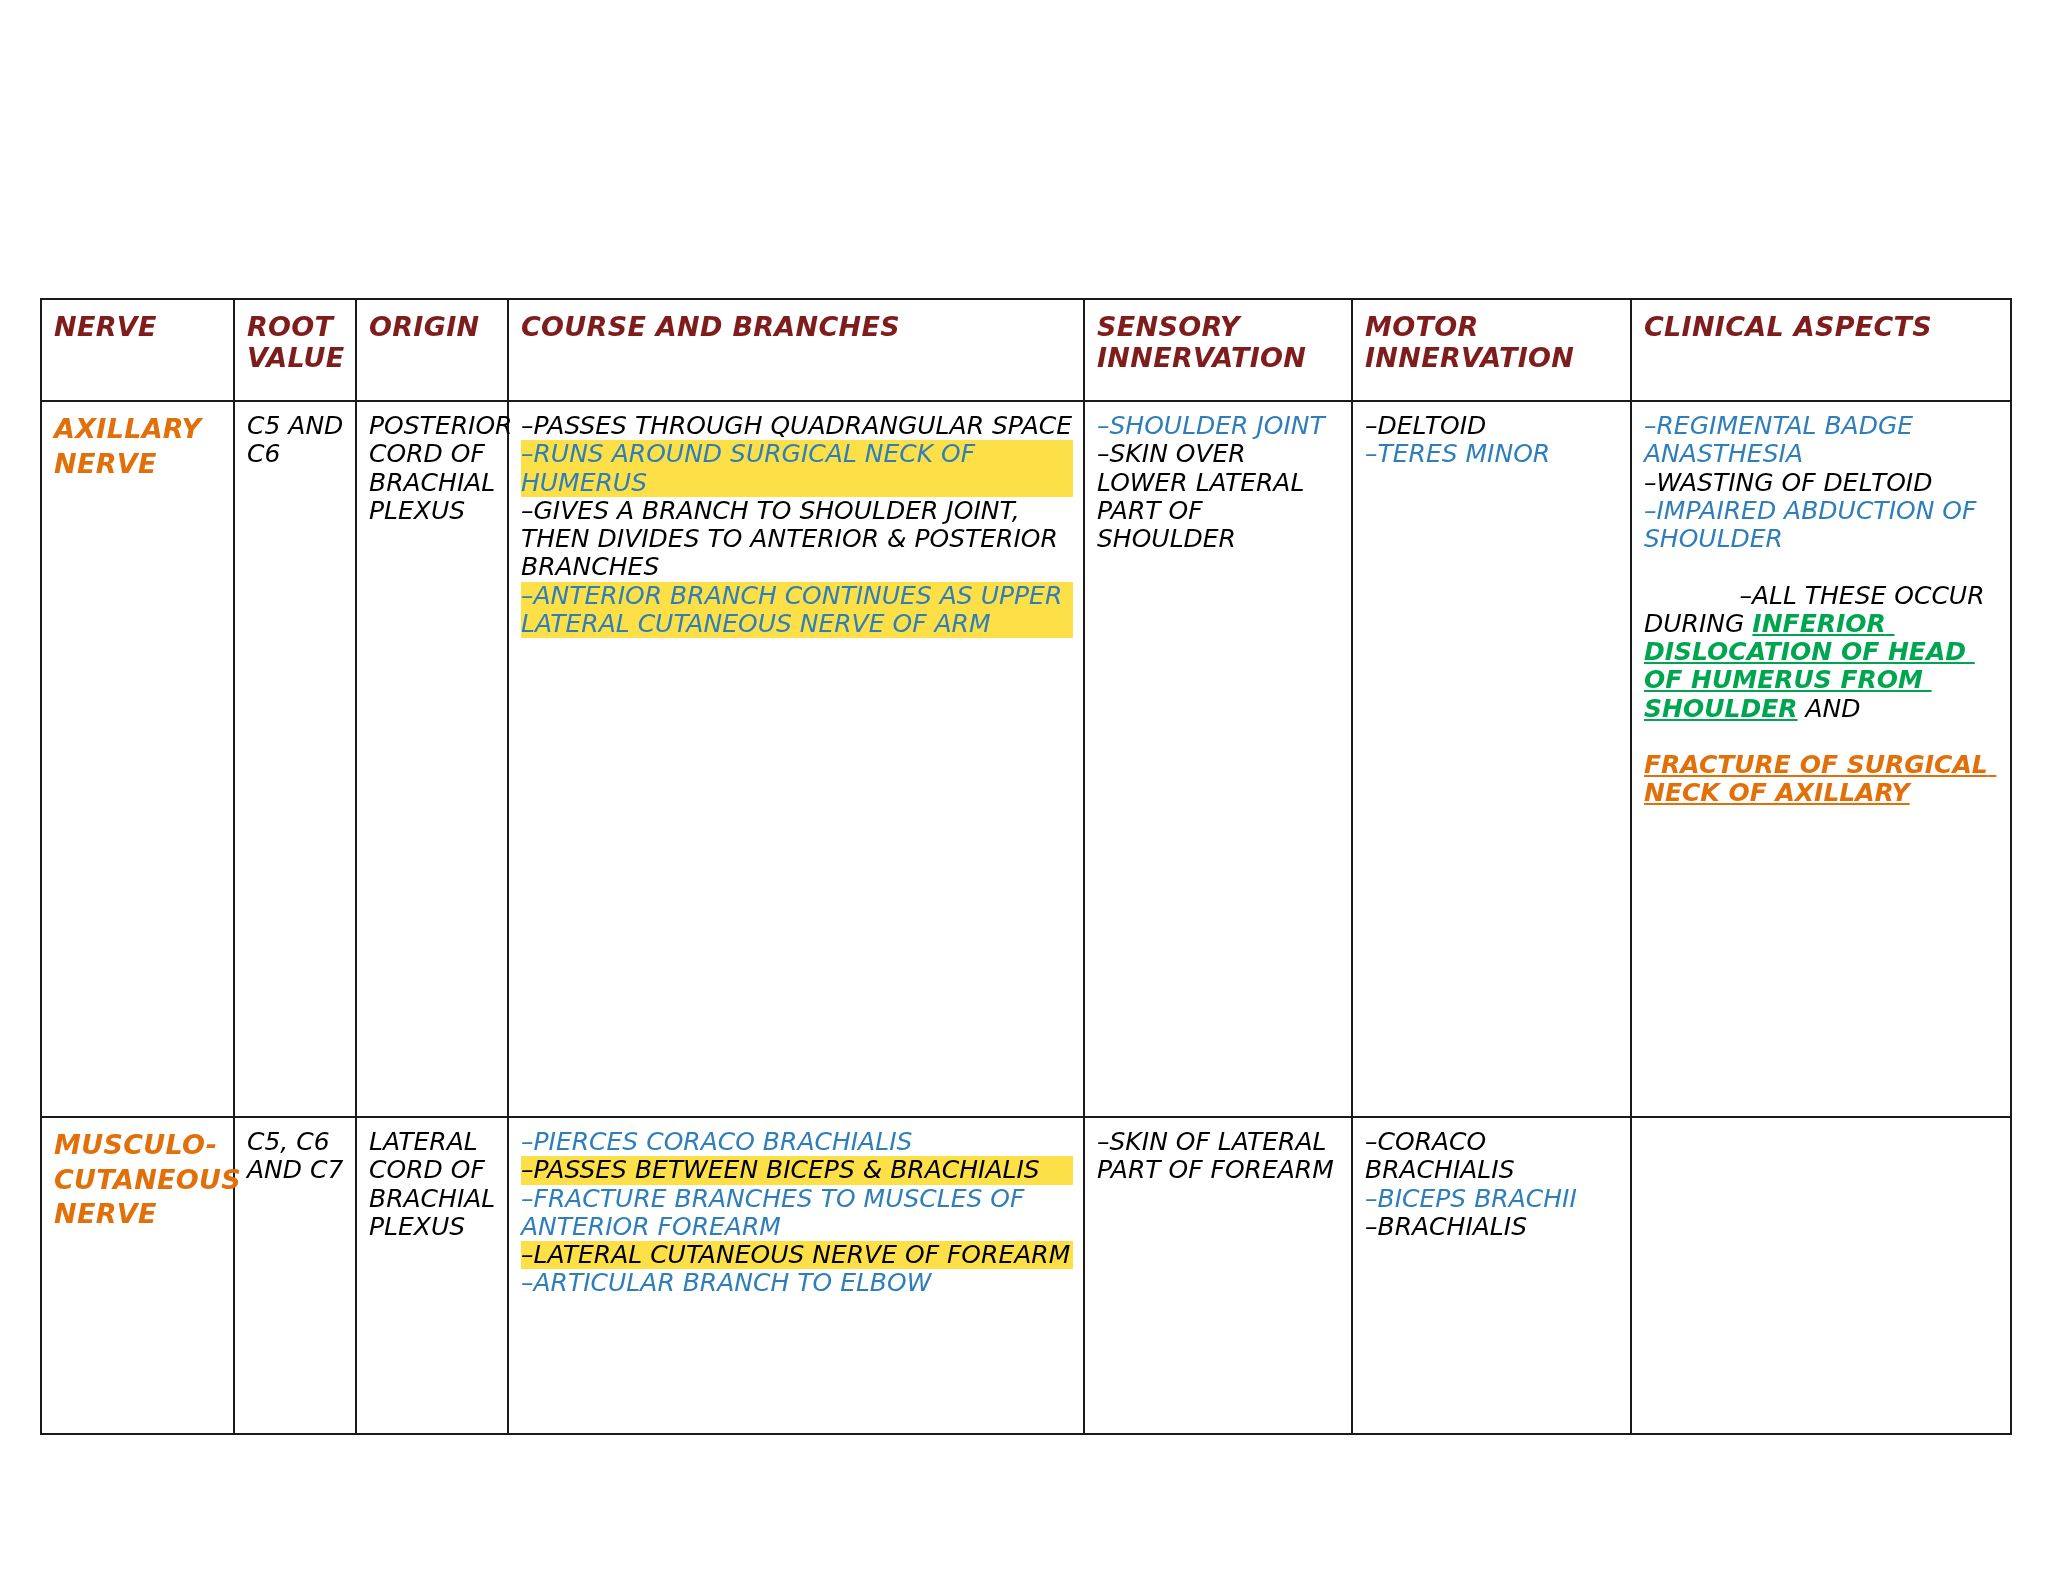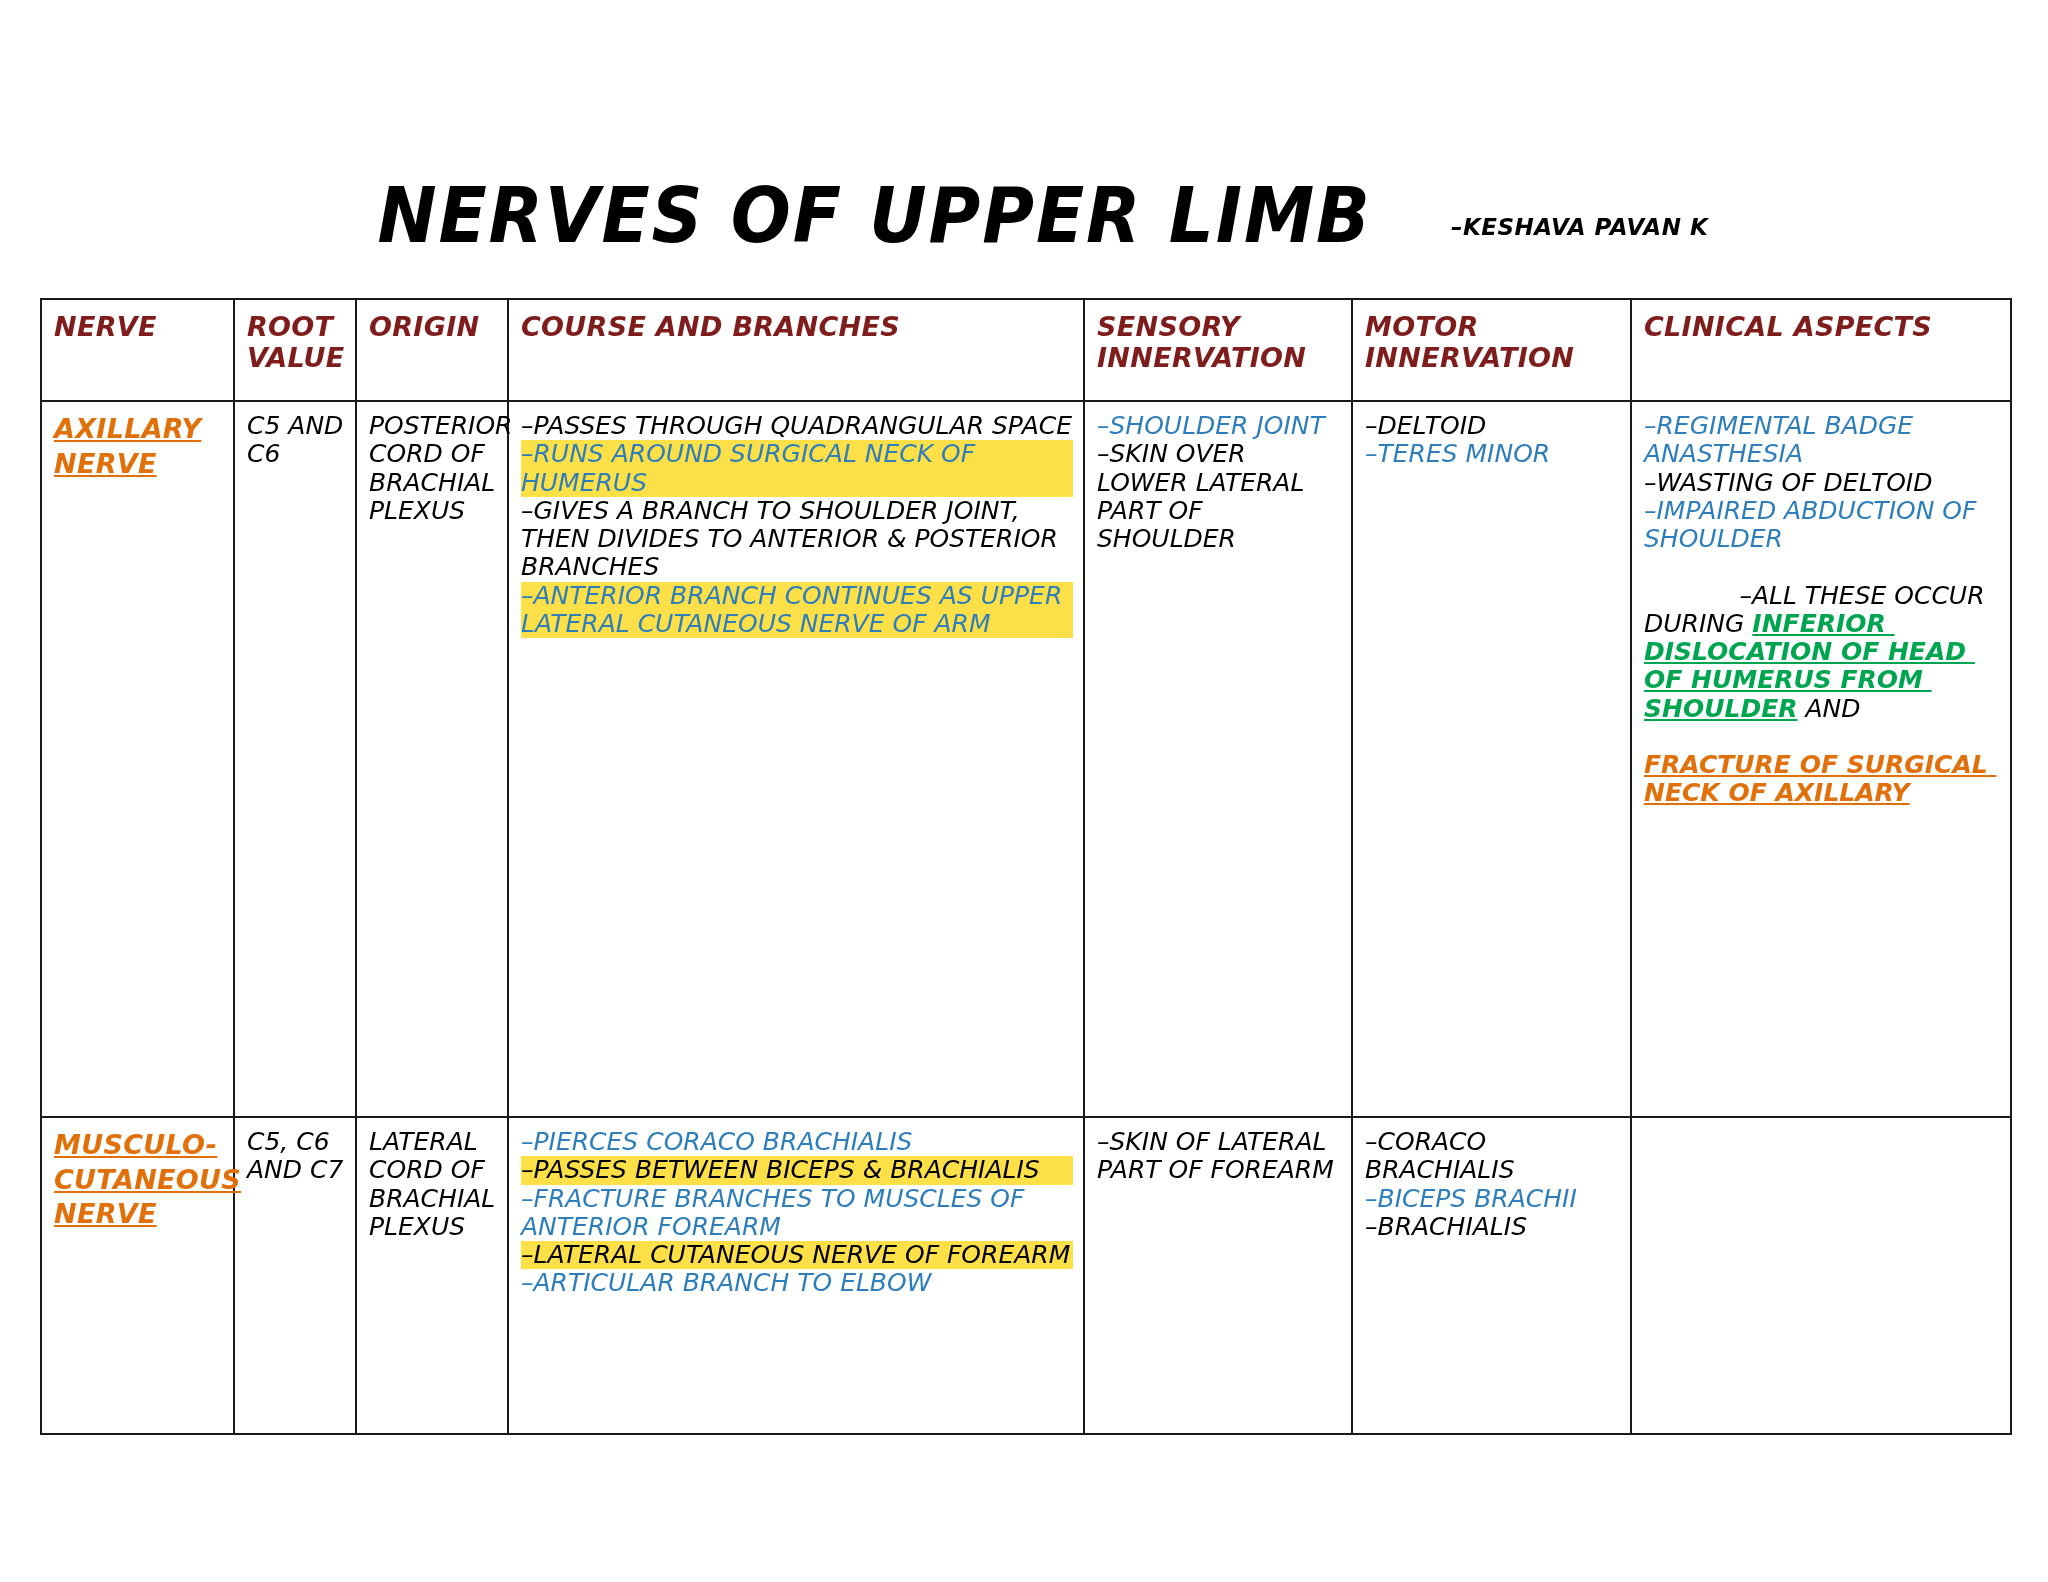--- a/index.html
+++ b/index.html
@@ -87,41 +87,36 @@
   .ln.blue{color:#2E7EBB;}
   .ln.black{color:#000000;}
   .ln.orange-u{color:#E2700A;text-decoration:underline;font-weight:600;}
   .hl{
     background:#fde047;
     box-decoration-break:clone;
     -webkit-box-decoration-break:clone;
   }
   .nerve-name{
     color:#E2700A;
-    text-decoration:underline;
     font-style:italic;
     font-weight:600;
     font-size:27px;
     line-height:1.28;
     display:block;
     letter-spacing:.3px;
   }
   .mixline{display:block;white-space:pre-wrap;}
   .mixline .g{color:#00A550;text-decoration:underline;font-weight:600;}
   .mixline .k{color:#000000;}
 </style>
 </head>
 <body>
 
 <div class="page">
 
-  <div class="title-row">
-    <div class="doc-title">NERVES OF UPPER LIMB</div>
-    <div class="author">–KESHAVA PAVAN K</div>
-  </div>
 
   <table class="nerve-table">
     <colgroup>
       <col class="c-nerve">
         <col class="c-root">
         <col class="c-origin">
         <col class="c-course">
       <col class="c-sensory">
         <col class="c-motor">
         <col class="c-clinical">

